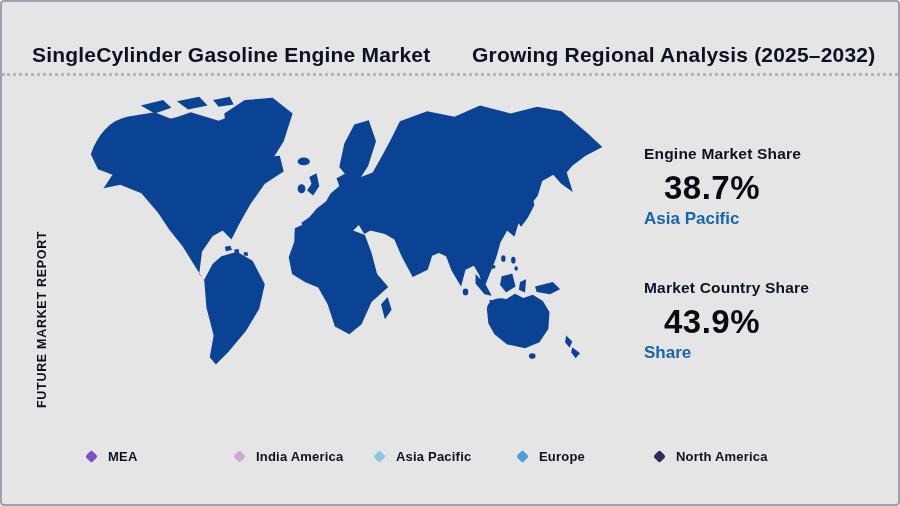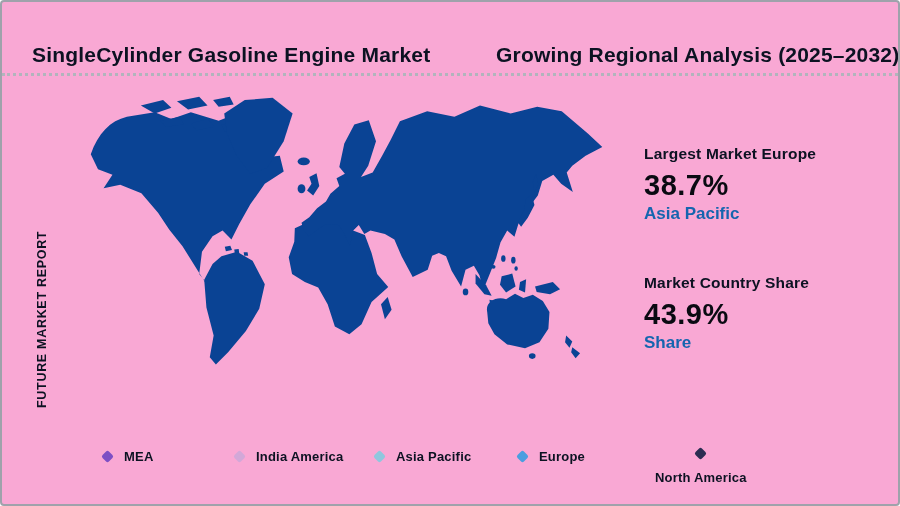--- a/index.html
+++ b/index.html
@@ -1,39 +1,39 @@
 <!DOCTYPE html>
 <html><head>
 <meta charset="utf-8">
 <style>
   html,body{margin:0;padding:0;background:#ffffff;}
   .canvas{
     position:relative;width:900px;height:506px;box-sizing:border-box;
-    background:#f9a8d4;border:2px solid #9fa2ab;border-radius:4px;overflow:hidden;
+    background:#e5e5e5;border:2px solid #9fa2ab;border-radius:4px;overflow:hidden;
     font-family:"Liberation Sans",sans-serif;color:#0c1222;
   }
   .title{position:absolute;top:41px;left:30px;font-size:21px;font-weight:bold;letter-spacing:.2px;white-space:nowrap;}
-  .title-right{left:470px;margin-left:24px;}
+  .title-right{left:470px;}
   .divider{position:absolute;top:71px;left:0;right:0;height:0;border-top:3px dotted #b2b4bc;}
   .brand{
     position:absolute;left:33px;top:226px;height:182px;
     writing-mode:vertical-rl;transform:rotate(180deg);
     font-size:12.5px;font-weight:bold;letter-spacing:.7px;text-align:center;white-space:nowrap;
   }
   .map-wrap{position:absolute;left:86px;top:88px;width:556px;height:318px;}
   .map-wrap svg{width:100%;height:100%;display:block;}
   .stats{position:absolute;left:642px;top:143px;width:240px;}
   .stat+.stat{margin-top:50px;}
   .stat-label{font-size:15.5px;font-weight:bold;letter-spacing:.2px;}
-  .stat-value{font-size:29px;font-weight:bold;margin-top:6px;letter-spacing:.5px;color:#0a0a12;}
+  .stat-value{font-size:33px;font-weight:bold;margin-top:6px;letter-spacing:.5px;color:#0a0a12;margin-left:20px;}
   .stat-region{font-size:17px;font-weight:bold;margin-top:2px;color:#1565af;}
   .legend-item{position:absolute;top:447px;display:inline-flex;align-items:center;gap:12px;}
   .legend-dot{width:9px;height:9px;border-radius:2px;transform:rotate(45deg);flex:0 0 auto;}
   .legend-label{font-size:13px;font-weight:bold;letter-spacing:.2px;white-space:nowrap;}
-  .li-0{left:101px;} .li-1{left:233px;} .li-2{left:373px;} .li-3{left:516px;} .li-4{left:653px;flex-direction:column;}
+  .li-0{left:85px;} .li-1{left:233px;} .li-2{left:373px;} .li-3{left:516px;} .li-4{left:653px;}
 </style>
 </head>
 <body>
 
 <div class="canvas">
 
   <div class="title">SingleCylinder Gasoline Engine Market</div>
   <div class="title title-right">Growing Regional Analysis (2025–2032)</div>
   <div class="divider"></div>
 
@@ -67,21 +67,21 @@
         <path d="M804 352 L836 344 L849 357 L831 366 L807 362 Z"></path>
         <path d="M718 398 C714 380 734 369 752 375 L768 365 L783 373 L800 367 L818 378 L830 398 L828 428 L812 452 L786 463 L754 456 L731 438 L720 418 Z"></path>
         <ellipse cx="799" cy="477" rx="6" ry="5"></ellipse>
         <path d="M860 440 L871 451 L866 462 L858 452 Z M871 461 L885 472 L877 481 L869 470 Z"></path>
       </g>
     </svg>
   </div>
 
   <div class="stats">
     <div class="stat">
-      <div class="stat-label">Largest Market Europe</div>
+      <div class="stat-label">Engine Market Share</div>
       <div class="stat-value">38.7%</div>
       <div class="stat-region">Asia Pacific</div>
     </div>
     <div class="stat">
       <div class="stat-label">Market Country Share</div>
       <div class="stat-value">43.9%</div>
       <div class="stat-region">Share</div>
     </div>
   </div>
 

